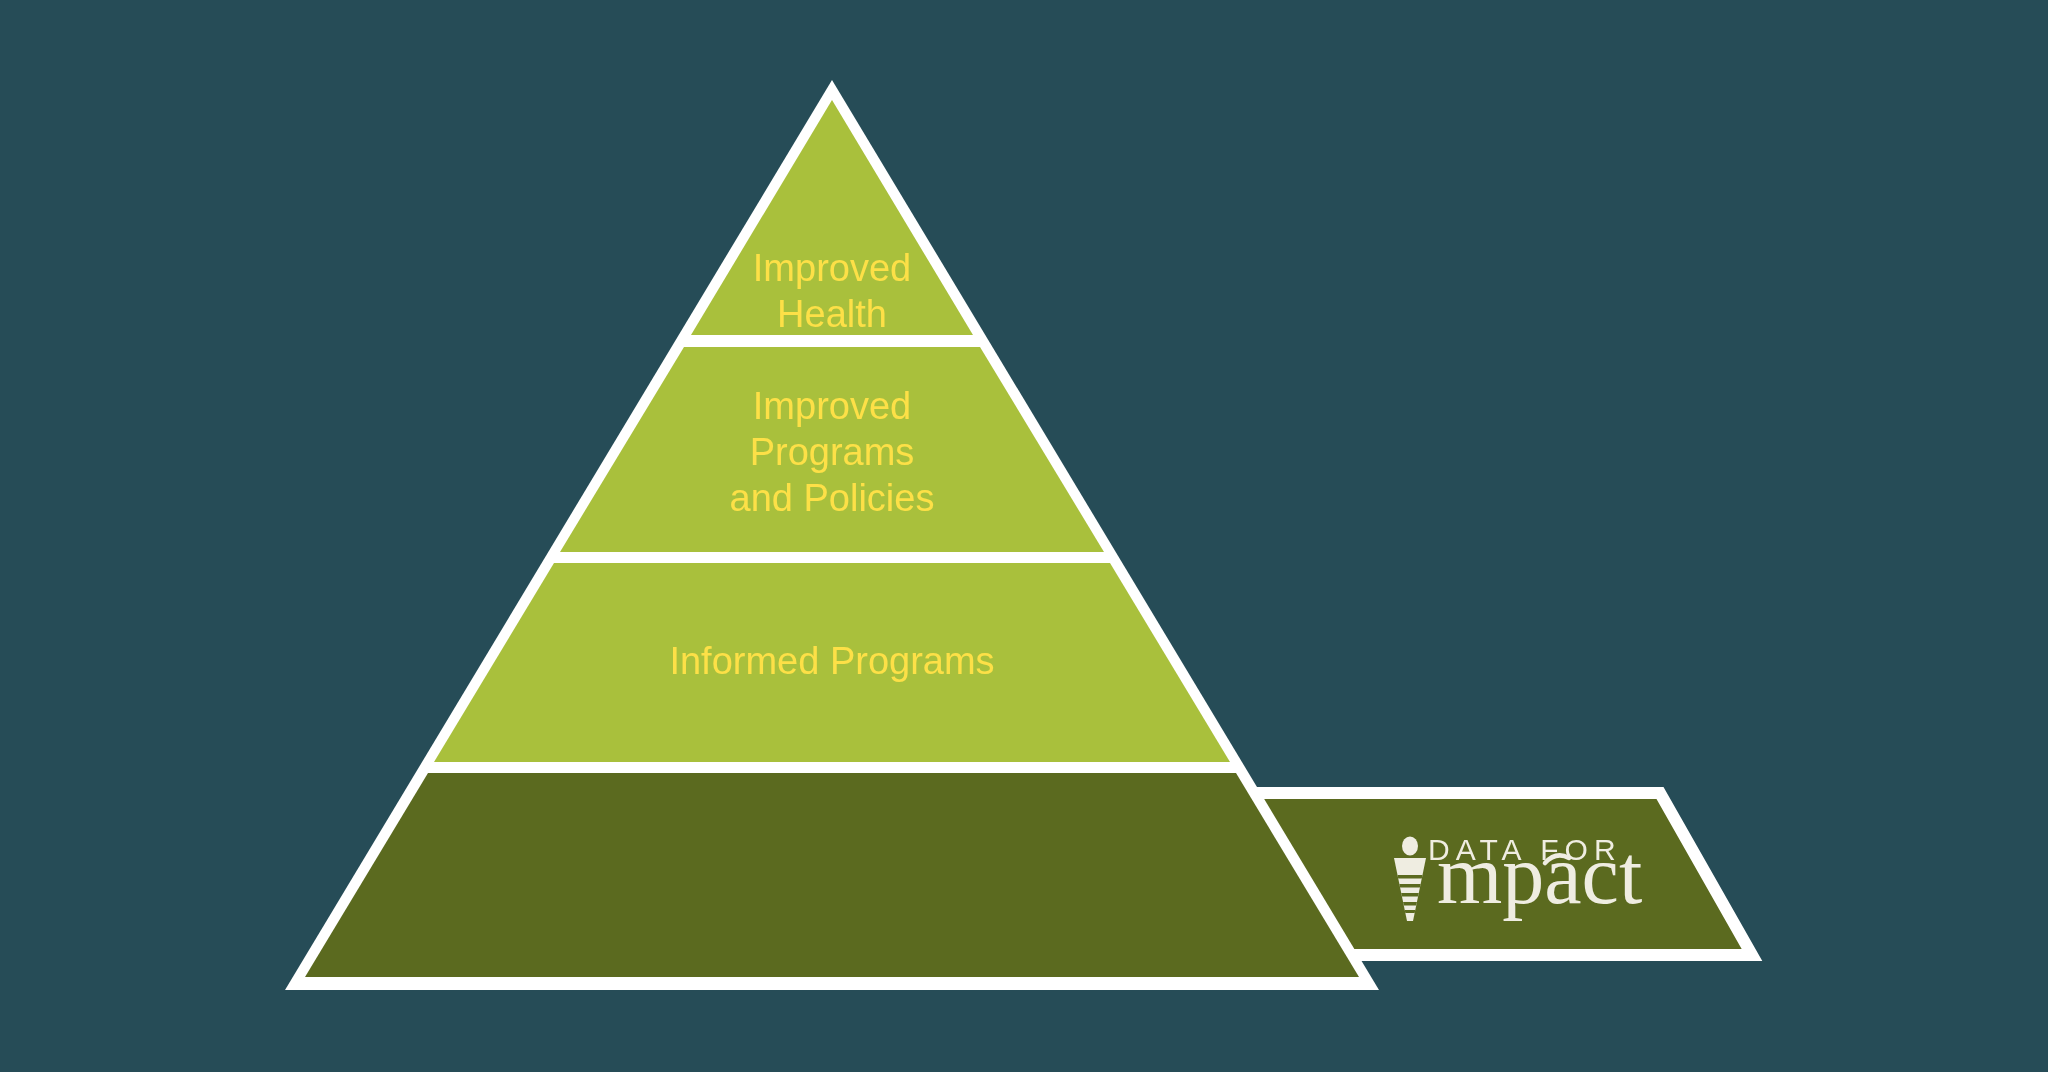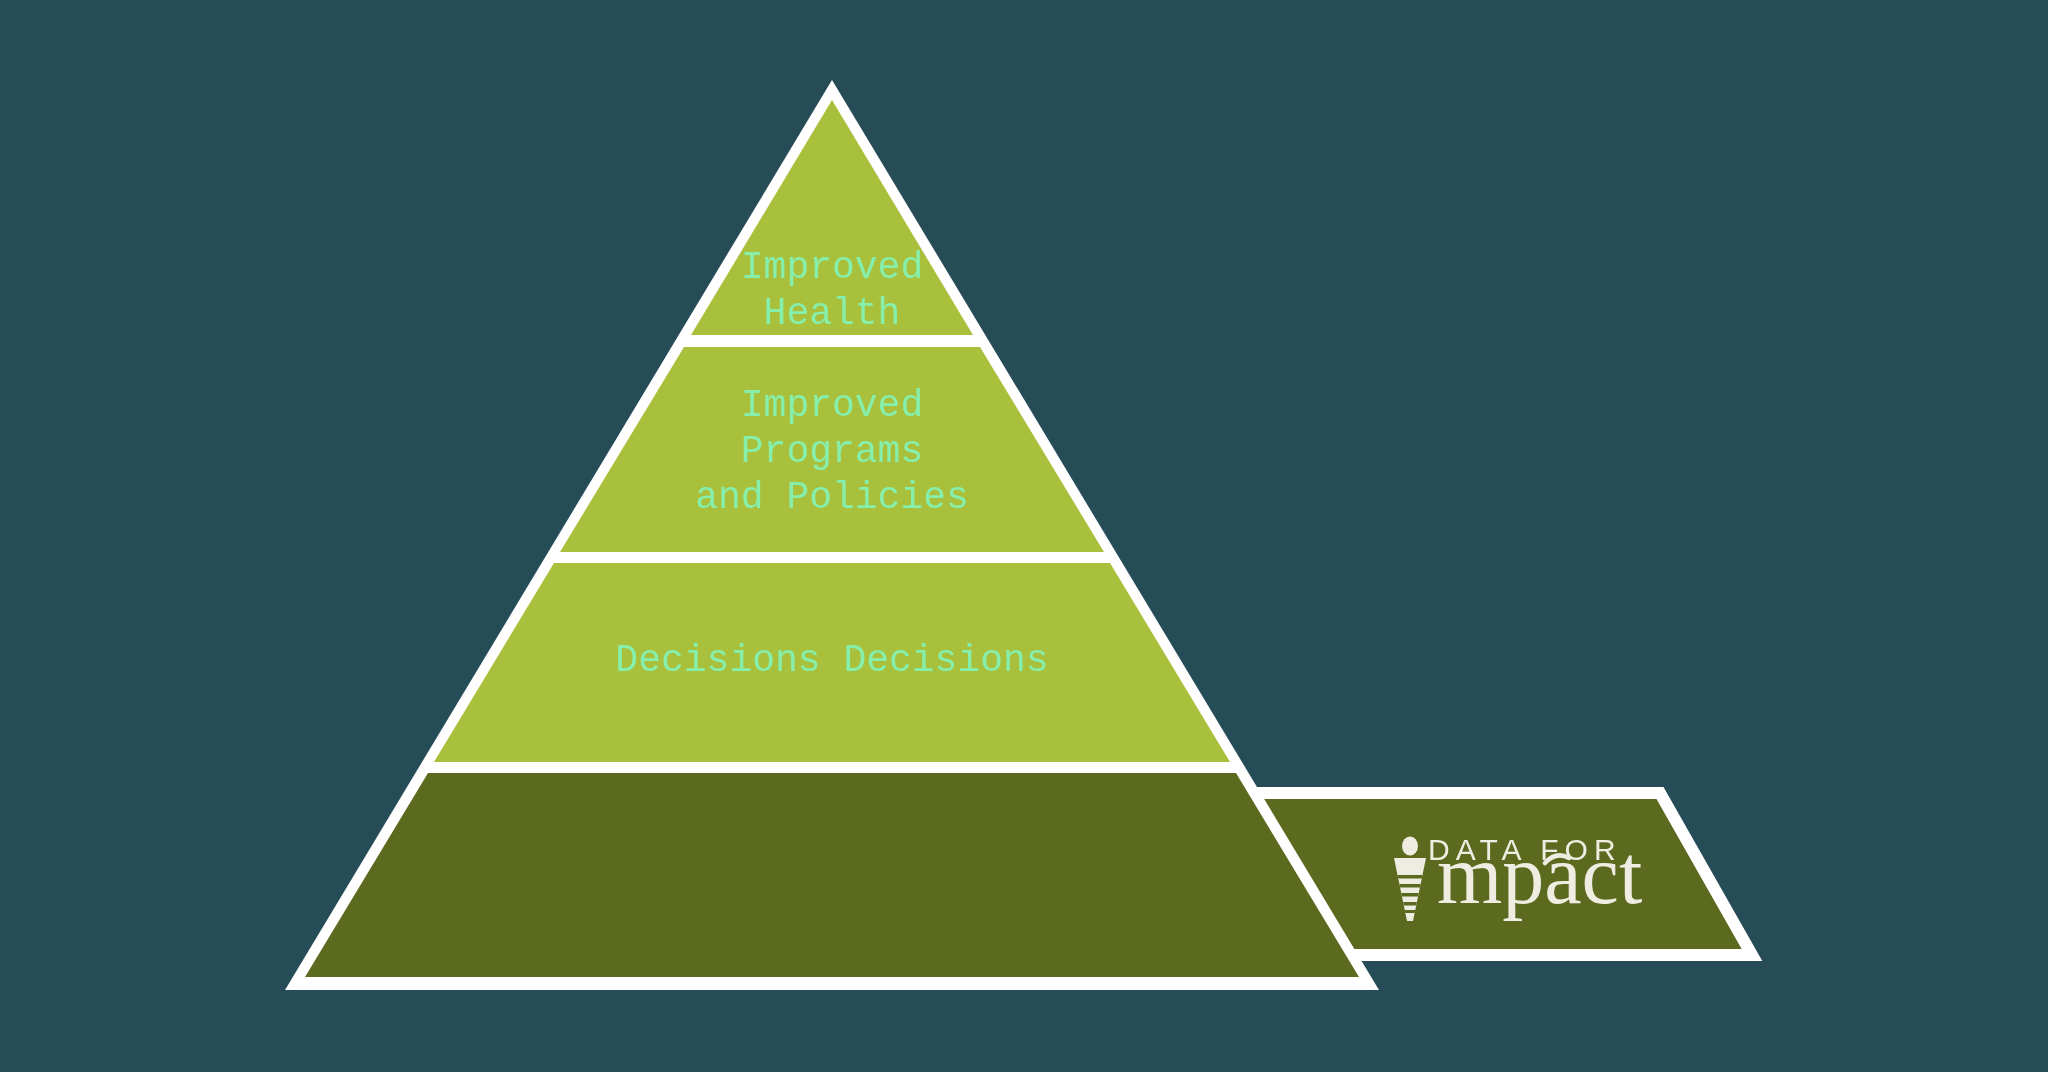--- a/index.html
+++ b/index.html
@@ -15,21 +15,21 @@
     position: absolute;
     left: 832px;
     transform: translateX(-50%);
     text-align: center;
     white-space: pre-line;
     font-size: 38px;
     line-height: 46px;
     width: max-content;
     pointer-events: none;
   }
-  .dark-label  { color: #86efac; font-family: Liberation Mono, monospace; }
+  .dark-label  { color: #fde047; }
   .light-label { color: #F2F1E7; }
   .label-health   { top: 245px; }
   .label-programs { top: 383px; }
   .label-informed { top: 638px; }
   .label-evidence { top: 824px; }
   .logo-top {
     font-family: "Liberation Sans", sans-serif;
     font-size: 30px;
     letter-spacing: 6px;
   }
@@ -81,16 +81,16 @@
     <polygon points="428,773 1236,773 1359,977 305,977" fill="#5B6A1F"></polygon>
   </svg>
 
   <div class="level-label dark-label label-health">Improved
 Health</div>
 
   <div class="level-label dark-label label-programs">Improved
 Programs
 and Policies</div>
 
-  <div class="level-label dark-label label-informed">Decisions Decisions</div>
+  <div class="level-label dark-label label-informed">Informed Programs</div>
 
 
 </div>
 
 </body></html>

